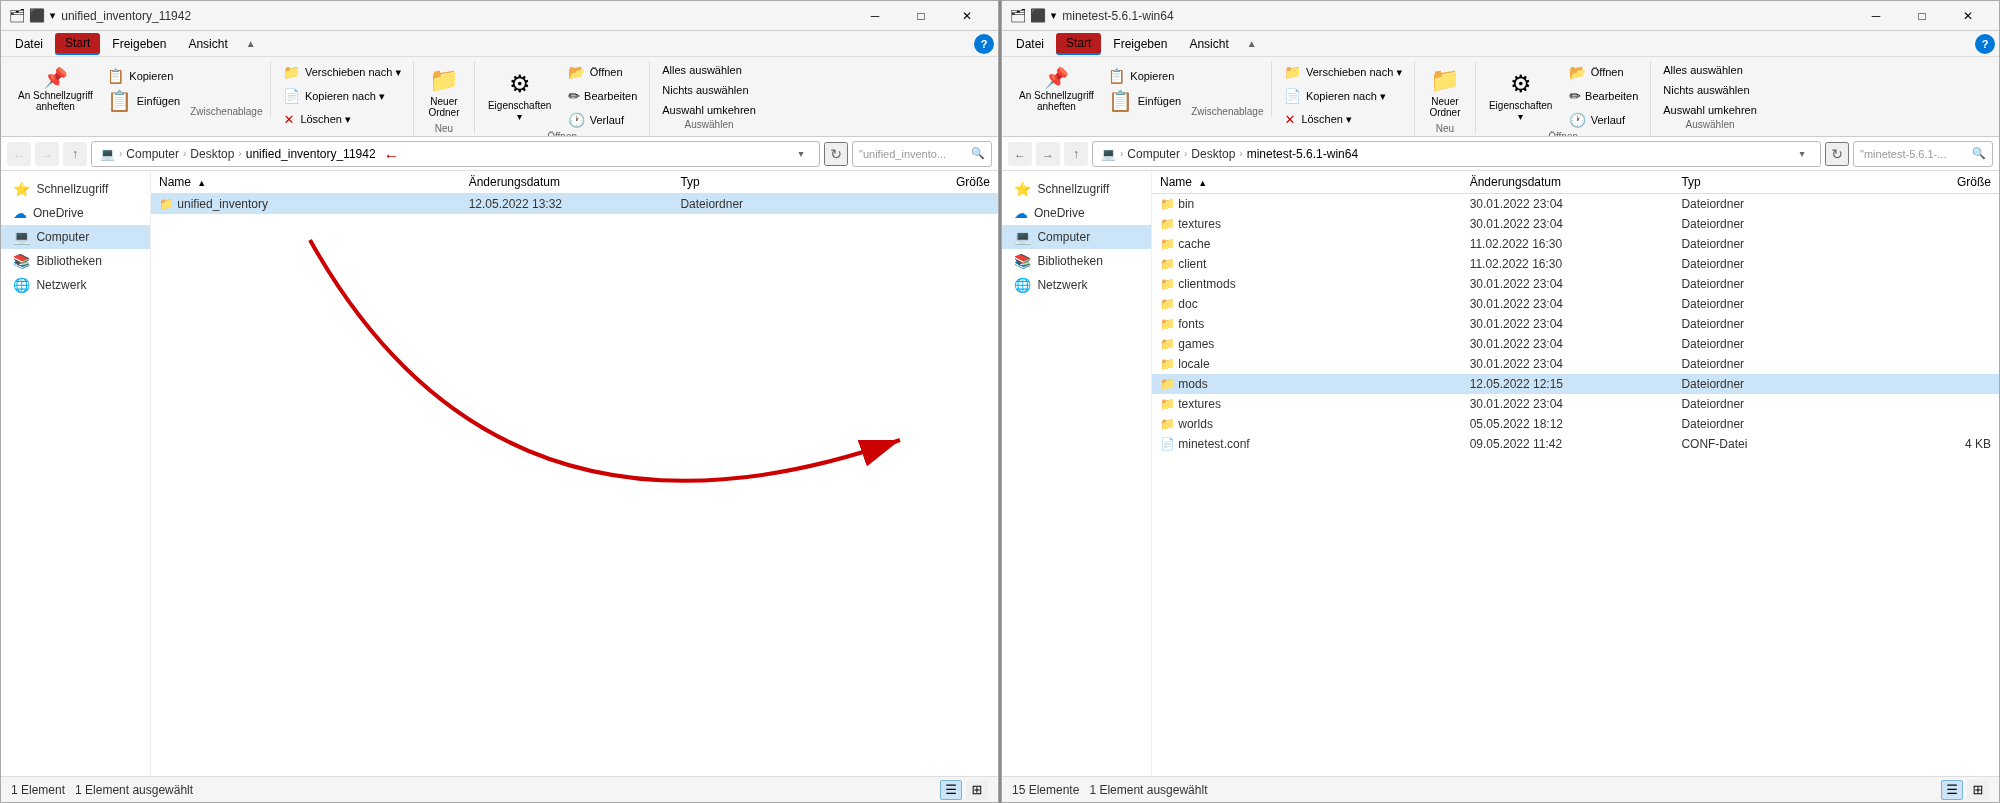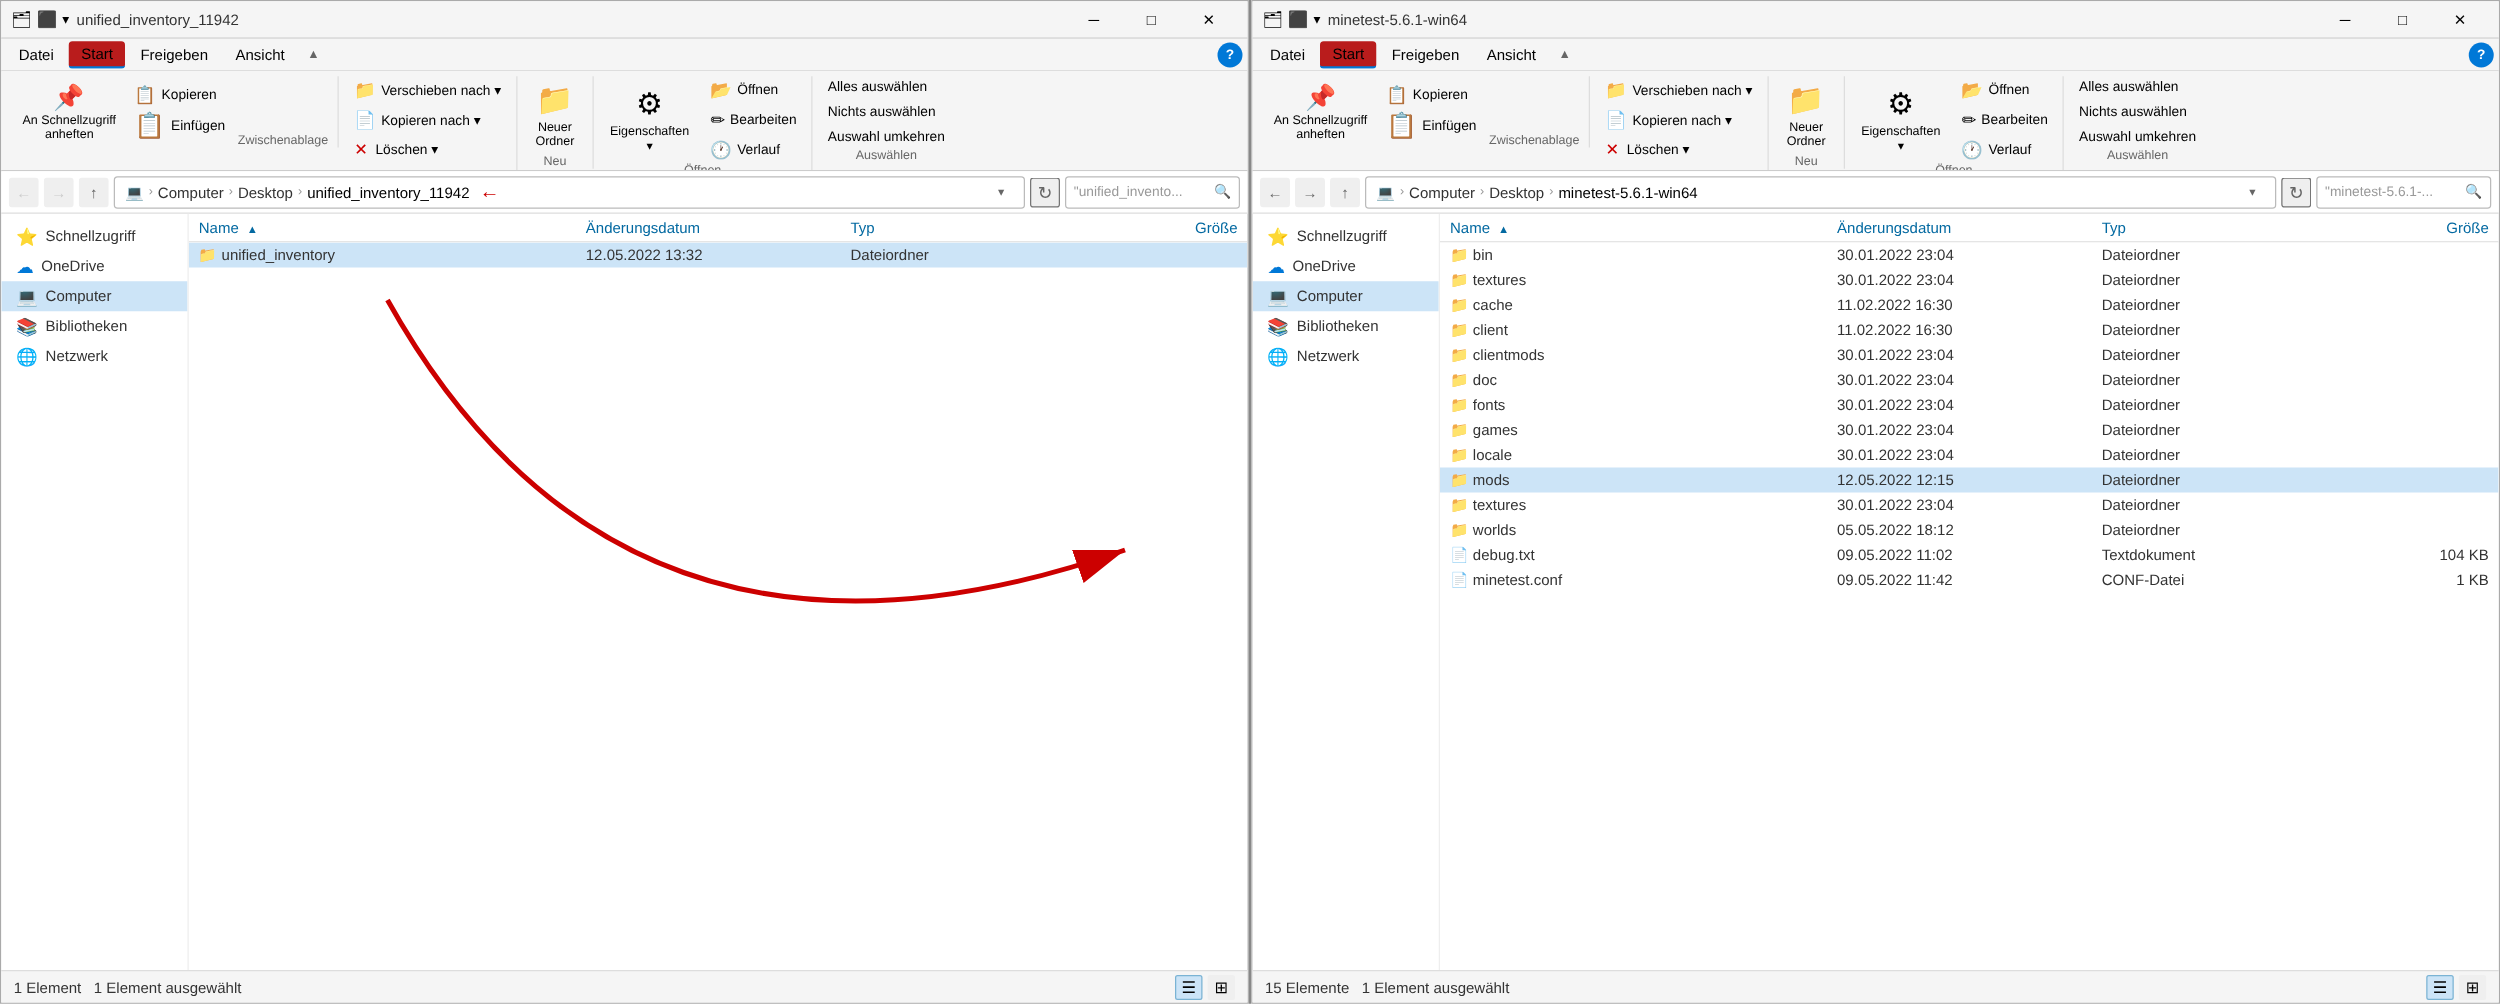--- a/index.html
+++ b/index.html
@@ -193,21 +193,21 @@
       flex-direction: column;
       overflow: hidden;
     }
     .file-list-header {
       display: flex;
       align-items: center;
       padding: 4px 0;
       border-bottom: 1px solid #ddd;
       background: #fff;
       font-size: 12px;
-      color: #0369a1;
+      color: #000000;
     }
     .col-name { flex: 3; padding: 0 8px; cursor: pointer; }
     .col-date { flex: 2; padding: 0 8px; }
     .col-type { flex: 2; padding: 0 8px; }
     .col-size { flex: 1; padding: 0 8px; text-align: right; }
 
     .file-list {
       flex: 1;
       overflow-y: auto;
       background: #fff;
@@ -766,30 +766,24 @@
               <div class="col-type">Dateiordner</div>
               <div class="col-size"></div>
             </div>
             <div class="file-row">
               <div class="col-name"><span class="folder-icon">📁 </span><span>worlds</span></div>
               <div class="col-date">05.05.2022 18:12</div>
               <div class="col-type">Dateiordner</div>
               <div class="col-size"></div>
             </div>
             <div class="file-row">
-              <div class="col-name"><span class="file-icon">📄 </span><span>debug.txt</span></div>
-              <div class="col-date">09.05.2022 11:02</div>
-              <div class="col-type">Textdokument</div>
-              <div class="col-size">104 KB</div>
-            </div>
-            <div class="file-row">
               <div class="col-name"><span class="file-icon">📄 </span><span>minetest.conf</span></div>
               <div class="col-date">09.05.2022 11:42</div>
               <div class="col-type">CONF-Datei</div>
-              <div class="col-size">1 KB</div>
+              <div class="col-size">4 KB</div>
             </div>
           </div>
       </div>
     </div>
 
     <div class="status-bar">
       <span>15 Elemente</span>
       <span>1 Element ausgewählt</span>
       <div class="status-bar-right">
         <button class="view-btn active">☰</button>

